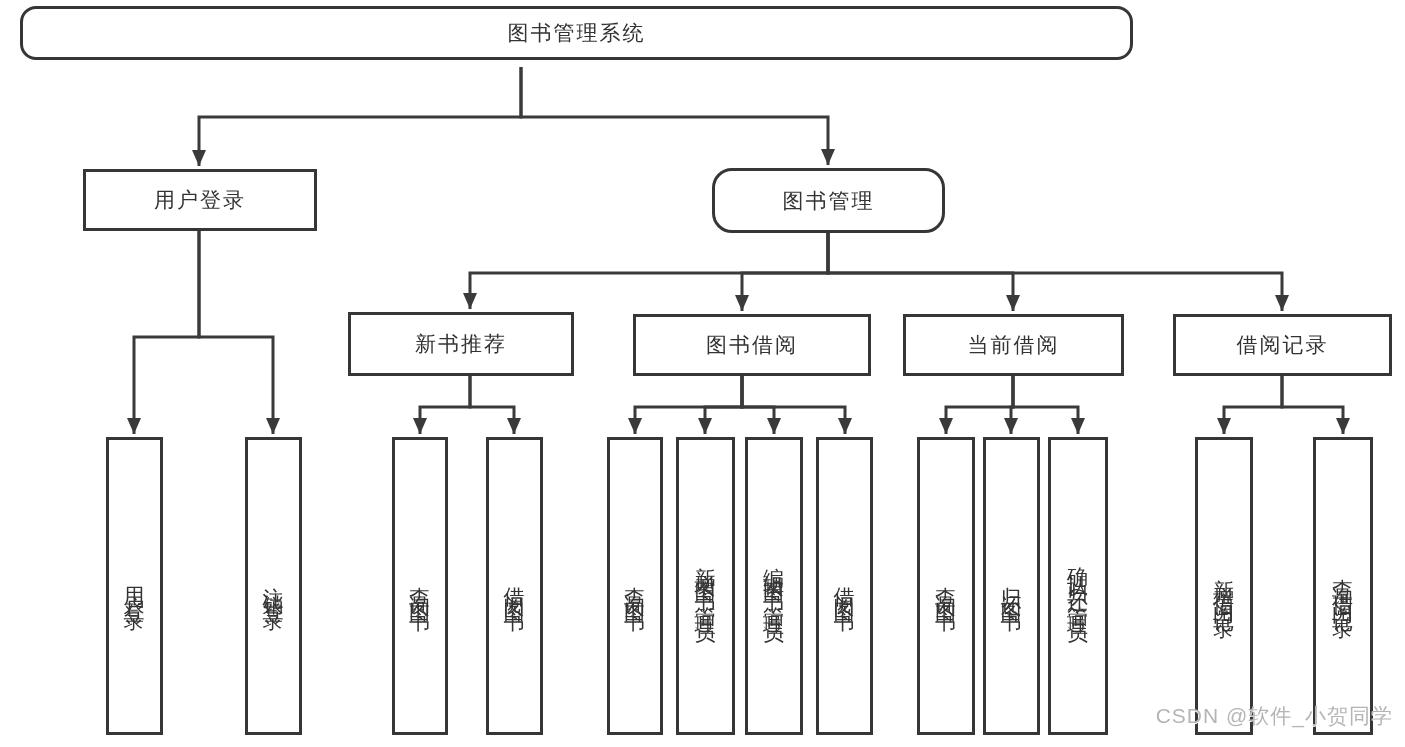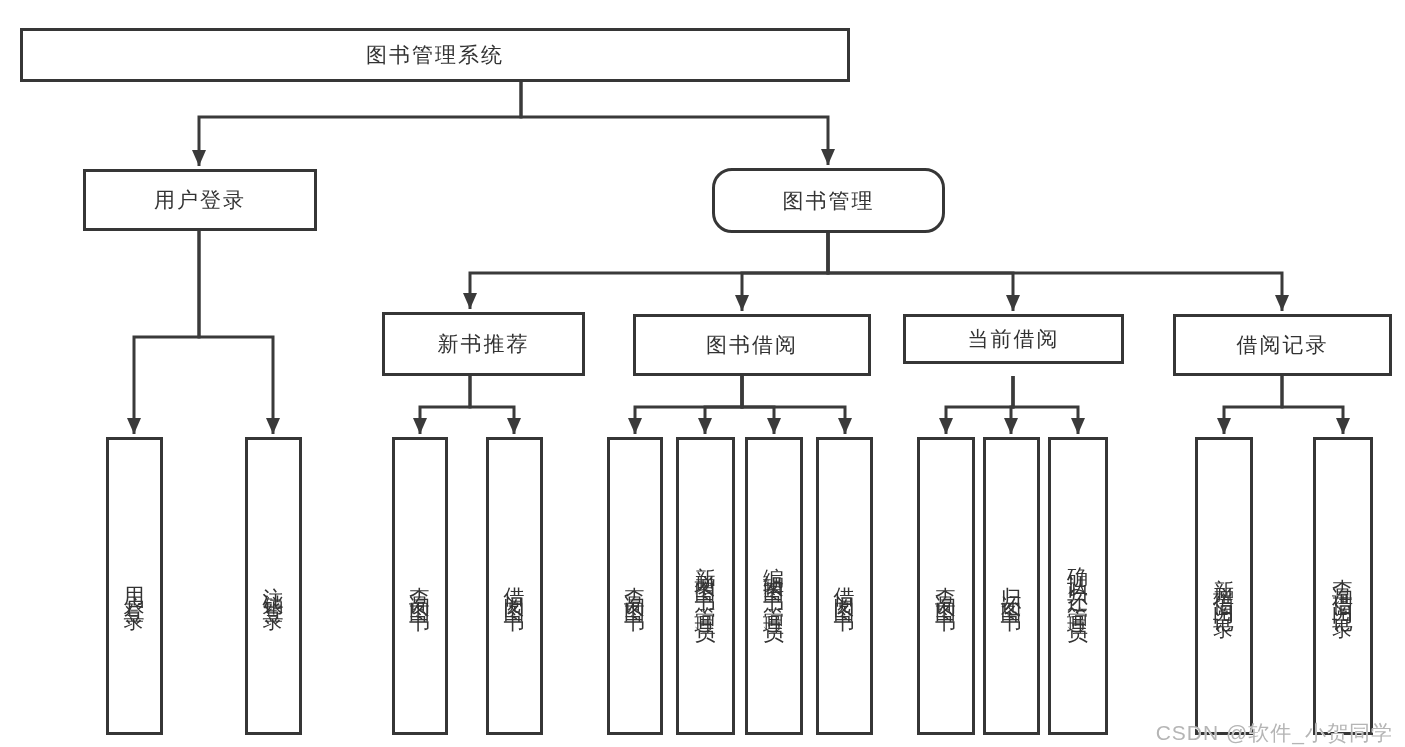--- a/index.html
+++ b/index.html
@@ -51,21 +51,21 @@
     text-orientation: mixed;
     font-size: 21px;
     letter-spacing: 8px;
     color: #333333;
     line-height: 1;
     white-space: nowrap;
   }
   .watermark {
     position: absolute;
     right: 12px;
-    bottom: 0;
+    bottom: 17px;
     font-size: 21px;
     color: #b5b5b5;
     letter-spacing: 1px;
     z-index: 3;
     text-shadow: 0 1px 0 #ffffff;
     white-space: nowrap;
   }
 </style>
 </head>
 <body>
@@ -101,38 +101,38 @@
 
       <path d="M1013,376 V407 H946 V434" marker-end="url(#arr)"></path>
       <path d="M1013,376 V407 H1011 V434" marker-end="url(#arr)"></path>
       <path d="M1013,376 V407 H1078 V434" marker-end="url(#arr)"></path>
 
       <path d="M1282,376 V407 H1224 V434" marker-end="url(#arr)"></path>
       <path d="M1282,376 V407 H1343 V434" marker-end="url(#arr)"></path>
     </g>
   </svg>
 
-  <div class="node" style="left:20px; top:28px; width:830px; height:54px;">
+  <div class="node" style="left:20px; top:6px; width:1113px; height:54px;border-radius:16px;">
     <span class="h-label">图书管理系统</span>
   </div>
 
   <div class="node" style="left:83px; top:169px; width:234px; height:62px;">
     <span class="h-label">用户登录</span>
   </div>
   <div class="node" style="left:712px; top:168px; width:233px; height:65px;border-radius:20px;">
     <span class="h-label">图书管理</span>
   </div>
 
-  <div class="node" style="left:382px; top:312px; width:203px; height:64px;">
+  <div class="node" style="left:348px; top:312px; width:226px; height:64px;">
     <span class="h-label">新书推荐</span>
   </div>
   <div class="node" style="left:633px; top:314px; width:238px; height:62px;">
     <span class="h-label">图书借阅</span>
   </div>
-  <div class="node" style="left:903px; top:314px; width:221px; height:50px;">
+  <div class="node" style="left:903px; top:314px; width:221px; height:62px;">
     <span class="h-label">当前借阅</span>
   </div>
   <div class="node" style="left:1173px; top:314px; width:219px; height:62px;">
     <span class="h-label">借阅记录</span>
   </div>
 
   <div class="leaf" style="left:106px; width:57px;">
     <span class="v-label">用户登录</span>
   </div>
   <div class="leaf" style="left:245px; width:57px;">

